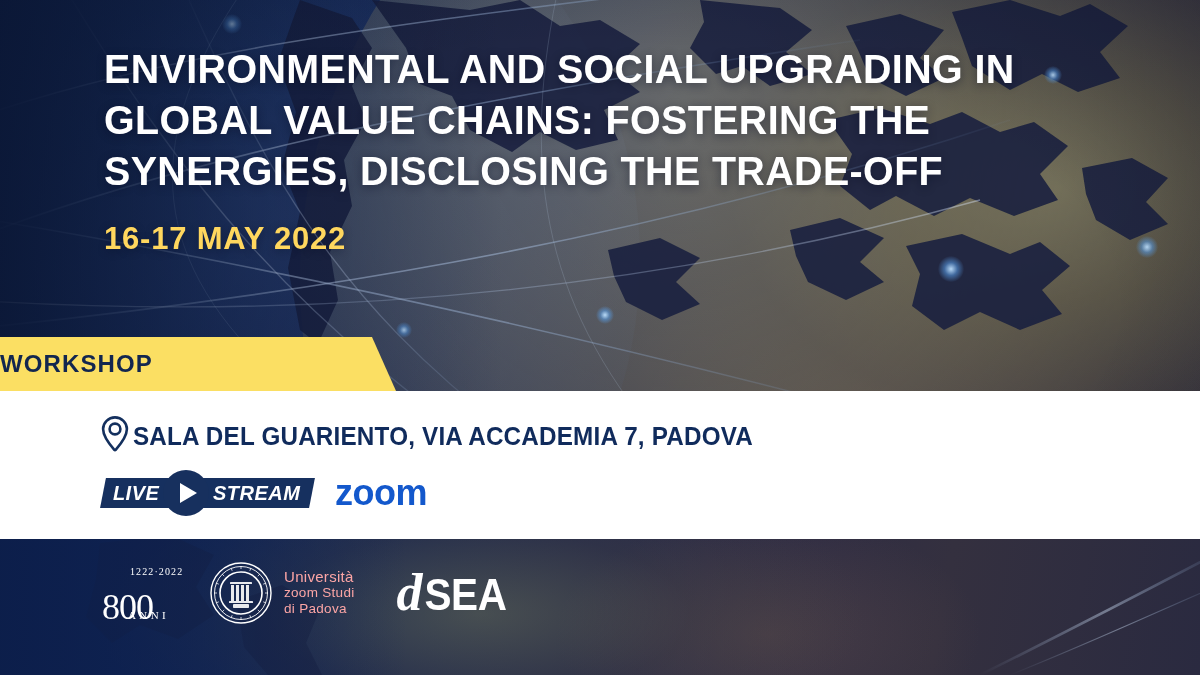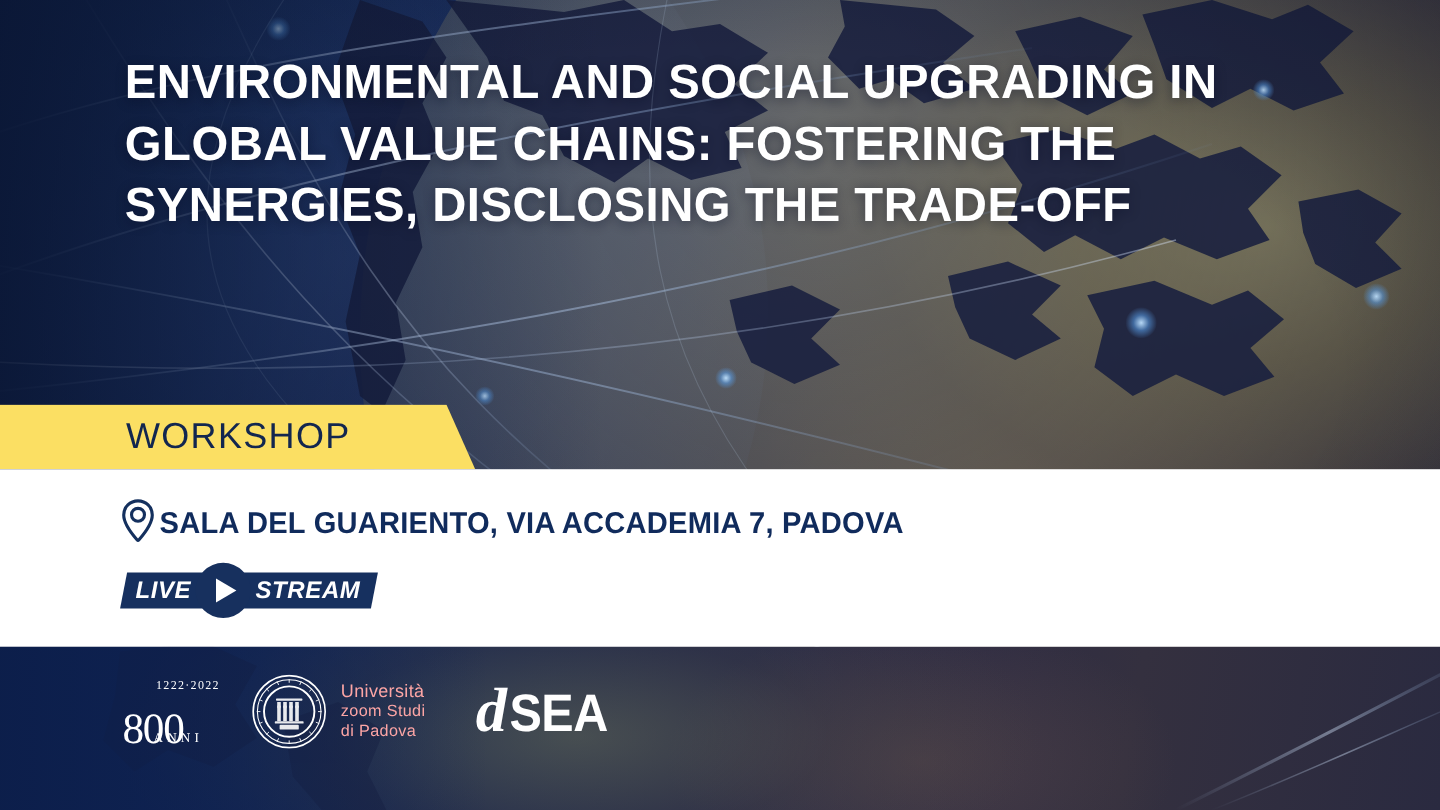--- a/index.html
+++ b/index.html
@@ -106,24 +106,23 @@
     left: 0;
     top: 337px;
     width: 396px;
     height: 54px;
     background: #fbdf63;
     clip-path: polygon(0 0, 372px 0, 396px 100%, 0 100%);
     display: flex;
     align-items: center;
   }
   .ribbon-label {
-    margin-left: 105px;
     color: #12264f;
-    font-size: 30px;
-    font-weight: 400;
+    font-size: 24px;
+    font-weight: 700;
     letter-spacing: 1.1px;
     text-transform: uppercase;
   }
 
   
   .white-panel {
     position: absolute;
     left: 0;
     top: 391px;
     width: 1200px;
@@ -365,20 +364,21 @@
   <div class="glow-dot" style="left:1136px; top:236px; width:22px; height:22px;"></div>
   <div class="glow-dot" style="left:596px; top:306px; width:18px; height:18px;"></div>
   <div class="glow-dot" style="left:396px; top:322px; width:16px; height:16px;"></div>
   <div class="glow-dot" style="left:222px; top:14px; width:20px; height:20px;"></div>
   <div class="glow-dot" style="left:1044px; top:66px; width:18px; height:18px;"></div>
 
   <div class="vignette"></div>
 
   <div class="headline">
     <h1>ENVIRONMENTAL AND SOCIAL UPGRADING IN GLOBAL VALUE CHAINS: FOSTERING THE SYNERGIES, DISCLOSING THE TRADE-OFF</h1>
+    <div class="date">16-17 MAY 2022</div>
   </div>
 
   <div class="ribbon">
     <div class="ribbon-label">WORKSHOP</div>
   </div>
 
   <div class="white-panel">
 
     <div class="venue-row">
       <span class="pin">
@@ -395,20 +395,21 @@
         <div class="ls-chip ls-left">
           <span>LIVE</span>
         </div>
         <div class="ls-play">
             <i></i>
           </div>
         <div class="ls-chip ls-right">
           <span>STREAM</span>
         </div>
       </div>
+      <div class="zoom-mark">zoom</div>
     </div>
   </div>
 
   <div class="logo-strip">
     <div class="strip-bg"></div>
     <div class="strip-arc">
       <svg viewBox="0 0 1200 136" preserveAspectRatio="none" aria-hidden="true">
         <defs>
           <linearGradient id="sarc" x1="0" y1="1" x2="1" y2="0">
             <stop offset="0%" stop-color="#bcd9fb" stop-opacity="0"></stop>

